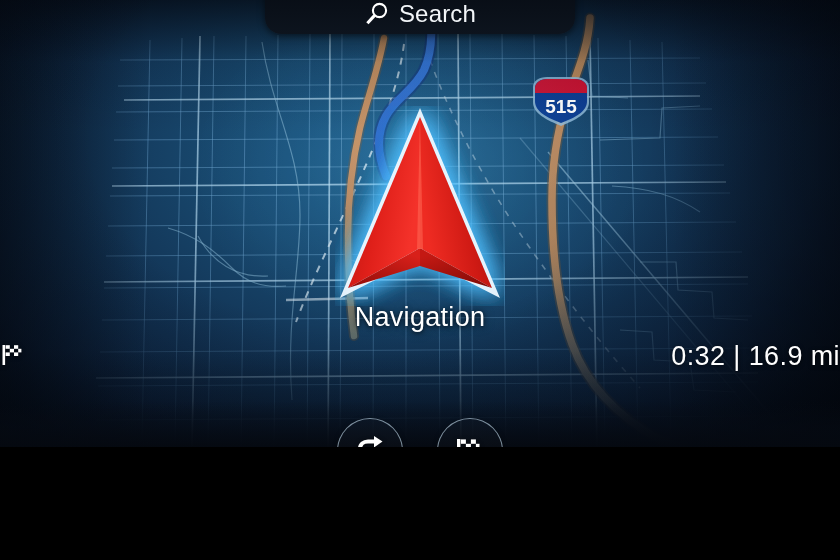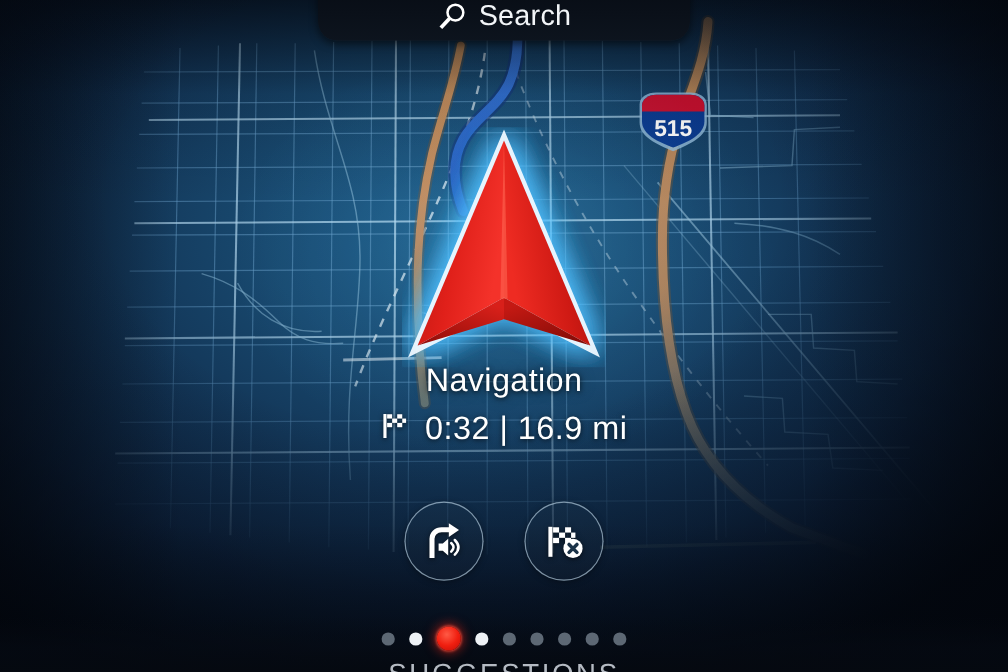--- a/index.html
+++ b/index.html
@@ -7,21 +7,21 @@
     padding: 0;
     background: #000;
   }
   body {
     font-family: "Liberation Sans", sans-serif;
   }
 
   #screen {
     position: relative;
     width: 840px;
-    height: 560px;
+    height: 447px;
     overflow: hidden;
     background: #0b1420;
   }
 
   
   .bg-base {
     position: absolute;
     inset: 0;
     background:
       radial-gradient(ellipse 760px 520px at 46% 34%, #1d5a86 0%, #18496f 22%, #123354 42%, #0d2340 60%, #0a1a30 76%, #081322 90%, #060e1a 100%);
@@ -111,21 +111,21 @@
     color: #ffffff;
     font-size: 27px;
     line-height: 1.1;
     letter-spacing: 0.3px;
     text-shadow: 0 1px 4px rgba(0,0,0,0.75), 0 0 12px rgba(0,0,0,0.45);
   }
   .eta-row {
     margin-top: 9px;
     display: flex;
     align-items: center;
-    justify-content: center;
+    justify-content: space-between;
     gap: 11px;
   }
   .eta-flag { display: block; filter: drop-shadow(0 1px 2px rgba(0,0,0,0.7)); }
   .eta-text {
     color: #ffffff;
     font-size: 27px;
     line-height: 1;
     letter-spacing: 0.4px;
     text-shadow: 0 1px 4px rgba(0,0,0,0.7);
   }

